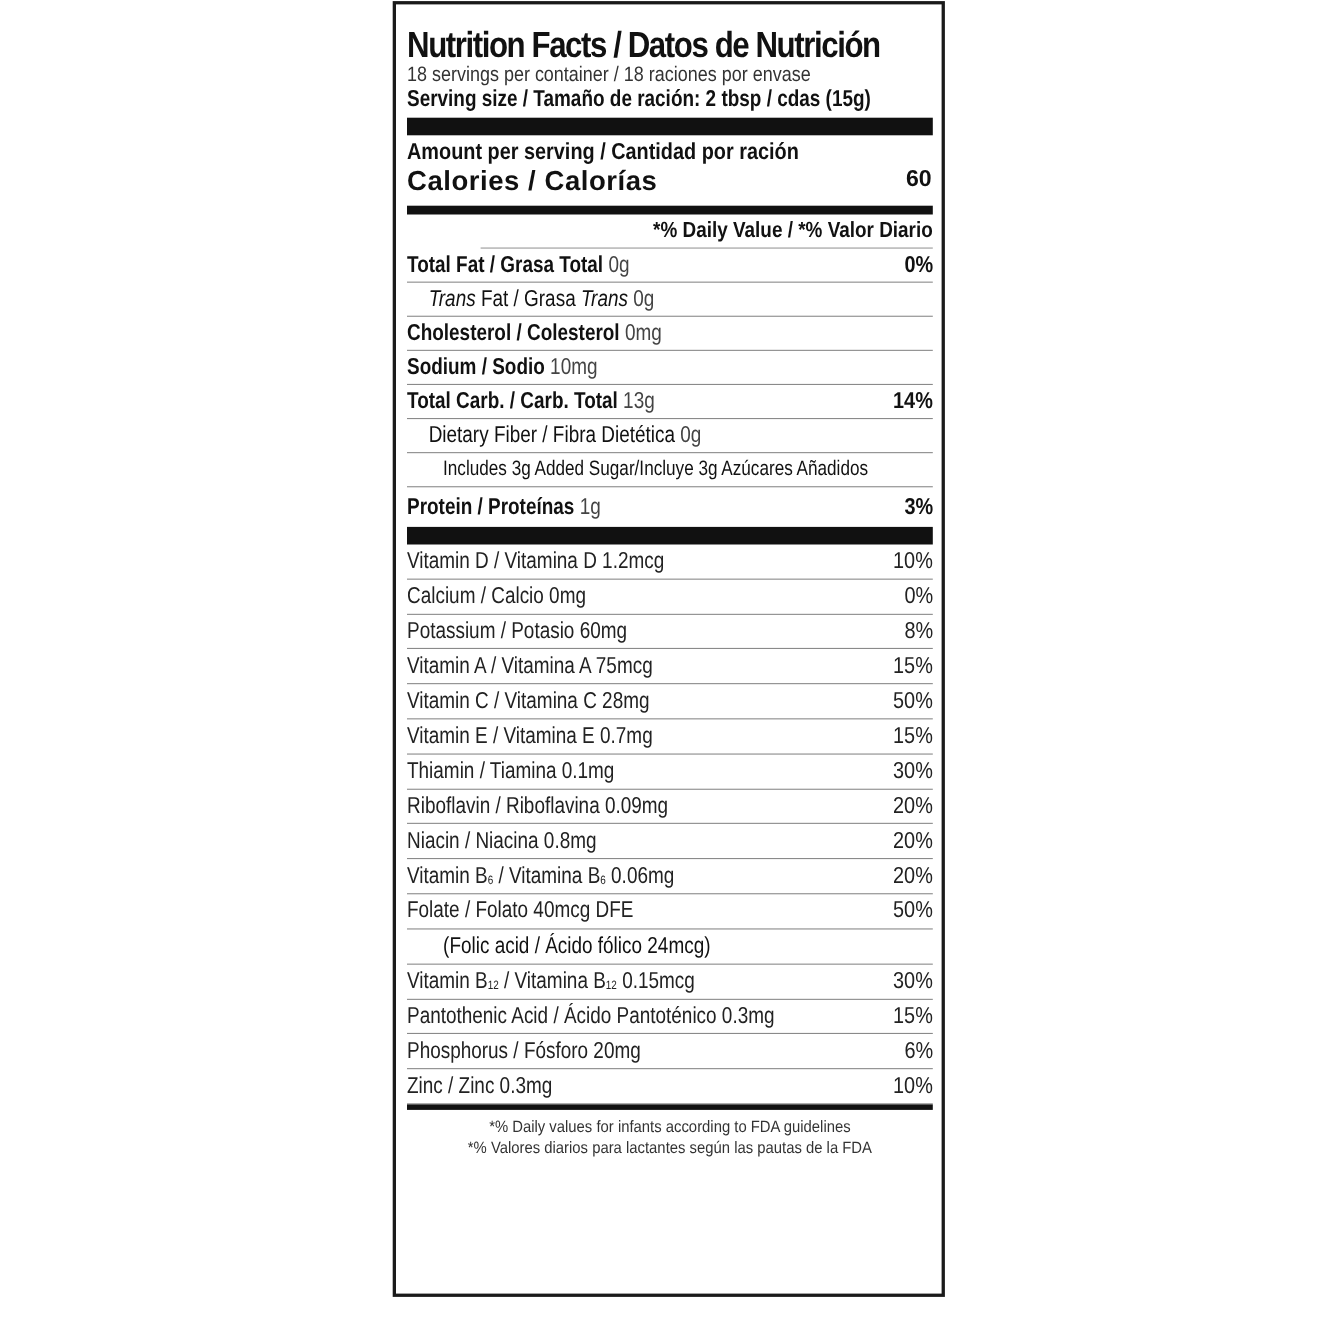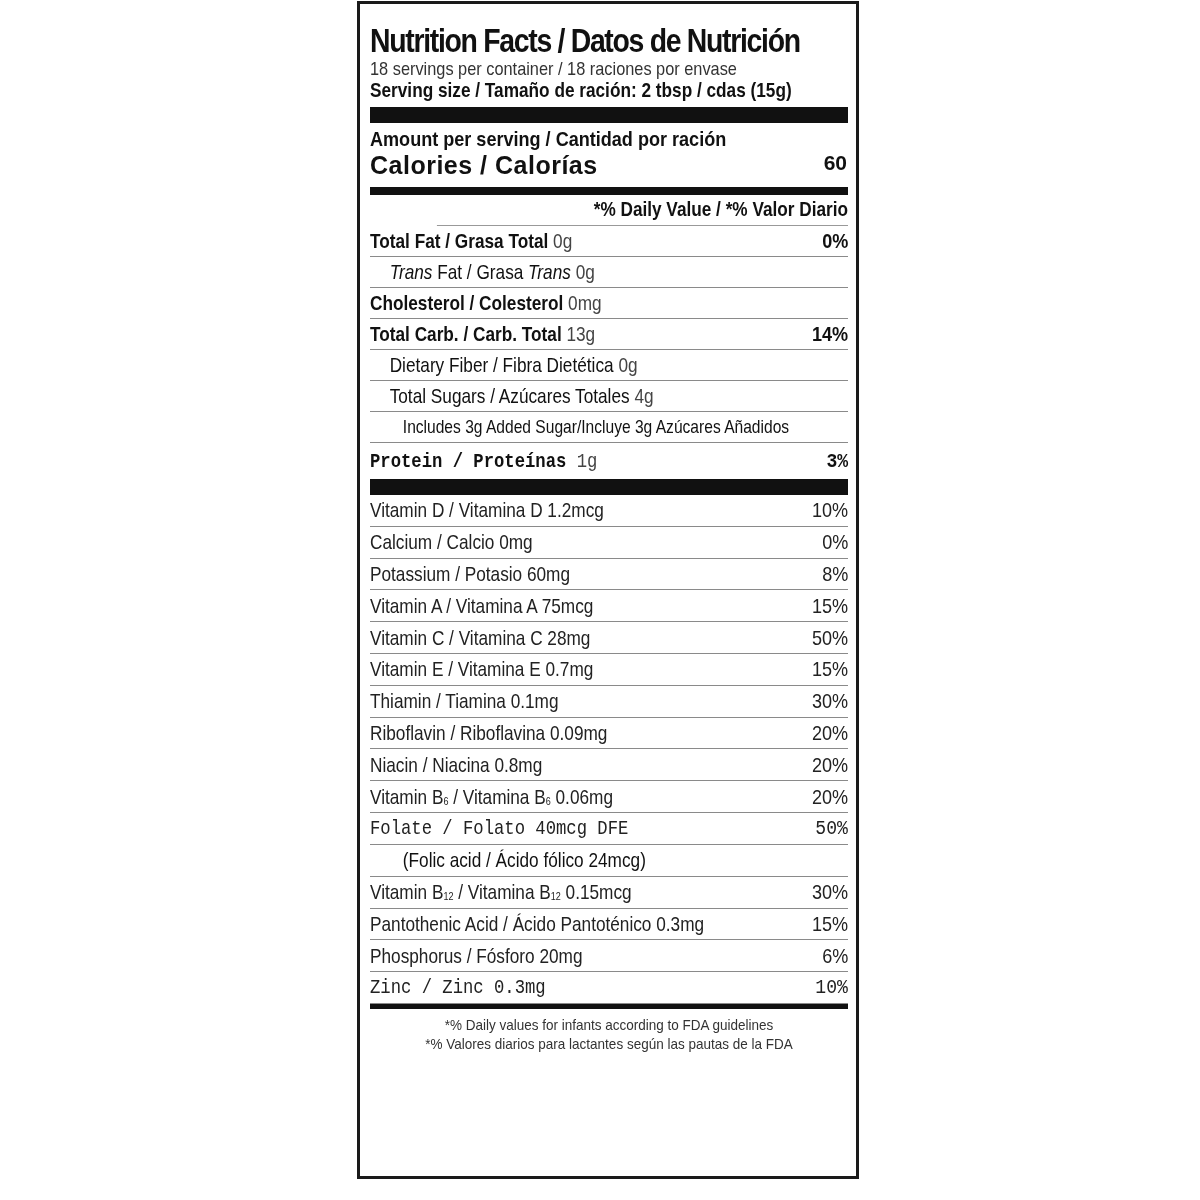--- a/index.html
+++ b/index.html
@@ -27,21 +27,21 @@
     .dv-header { text-align:right; font-size:20px; font-weight:bold; line-height:28px; height:30px; transform:scaleX(0.86); transform-origin:right; white-space:nowrap; border-bottom:1px solid #999; }
     .row { display:flex; justify-content:space-between; align-items:center; border-bottom:1.5px solid #8a8a8a; white-space:nowrap; }
     .row .name { font-size:21px; transform:scaleX(0.82); transform-origin:left; white-space:nowrap; }
     .row .name b { font-weight:bold; }
     .row .name .amt { font-weight:normal; color:#444; }
     .row .pct { font-size:21px; transform:scaleX(0.86); transform-origin:right; }
     .row .pct.bold { font-weight:bold; }
     .main-row { height:30px; }
     .sub-row .name { padding-left:24px; }
     .sub2-row .name { padding-left:40px; font-size:19px; }
-    .no-border { border-bottom:none;font-family:Liberation Mono, monospace; }
+    .no-border { border-bottom:none; }
     .bar-thick2 { height:16px; background:#111; margin-top:0px; }
     .vit-row { height:30.8px; border-bottom:1.5px solid #8a8a8a; }
     .vit-row .name, .vit-row .pct { color:#222; font-weight:normal; }
     .vit-row .name sub { font-size:11px; vertical-align:-1px; }
     .folic-row { height:31px; border-bottom:1.5px solid #8a8a8a; }
     .folic-row .name { padding-left:40px; }
     .bar-footer { height:5px; background:#111; }
     .footer { text-align:center; font-size:15px; line-height:19px; color:#333; margin-top:6px; transform:scaleX(0.9); white-space:nowrap; }
     .italic { font-style:italic; }
   </style>
@@ -71,35 +71,35 @@
     <div class="row main-row sub-row">
       <span class="name"><span class="italic">Trans</span><span> Fat / Grasa </span><span class="italic">Trans</span> <span class="amt">0g</span></span>
       <span class="pct"></span>
     </div>
 
     <div class="row main-row">
       <span class="name"><b>Cholesterol / Colesterol</b> <span class="amt">0mg</span></span>
       <span class="pct bold"></span>
     </div>
 
+    <div class="row main-row">
+      <span class="name"><b>Sodium / Sodio</b> <span class="amt">10mg</span></span>
+      <span class="pct bold"></span>
+    </div>
 
     <div class="row main-row">
       <span class="name"><b>Total Carb. / Carb. Total</b> <span class="amt">13g</span></span>
       <span class="pct bold">14%</span>
     </div>
 
     <div class="row main-row sub-row">
       <span class="name"><span>Dietary Fiber / Fibra Dietética</span> <span class="amt">0g</span></span>
       <span class="pct"></span>
     </div>
 
-    <div class="row main-row sub-row">
-      <span class="name"><span>Total Sugars / Azúcares Totales</span> <span class="amt">4g</span></span>
-      <span class="pct"></span>
-    </div>
 
     <div class="row main-row sub2-row">
       <span class="name"><span>Includes 3g Added Sugar/Incluye 3g Azúcares Añadidos</span></span>
       <span class="pct"></span>
     </div>
 
     <div class="row main-row no-border" style="height:36px">
       <span class="name"><b>Protein / Proteínas</b> <span class="amt">1g</span></span>
       <span class="pct bold">3%</span>
     </div>

